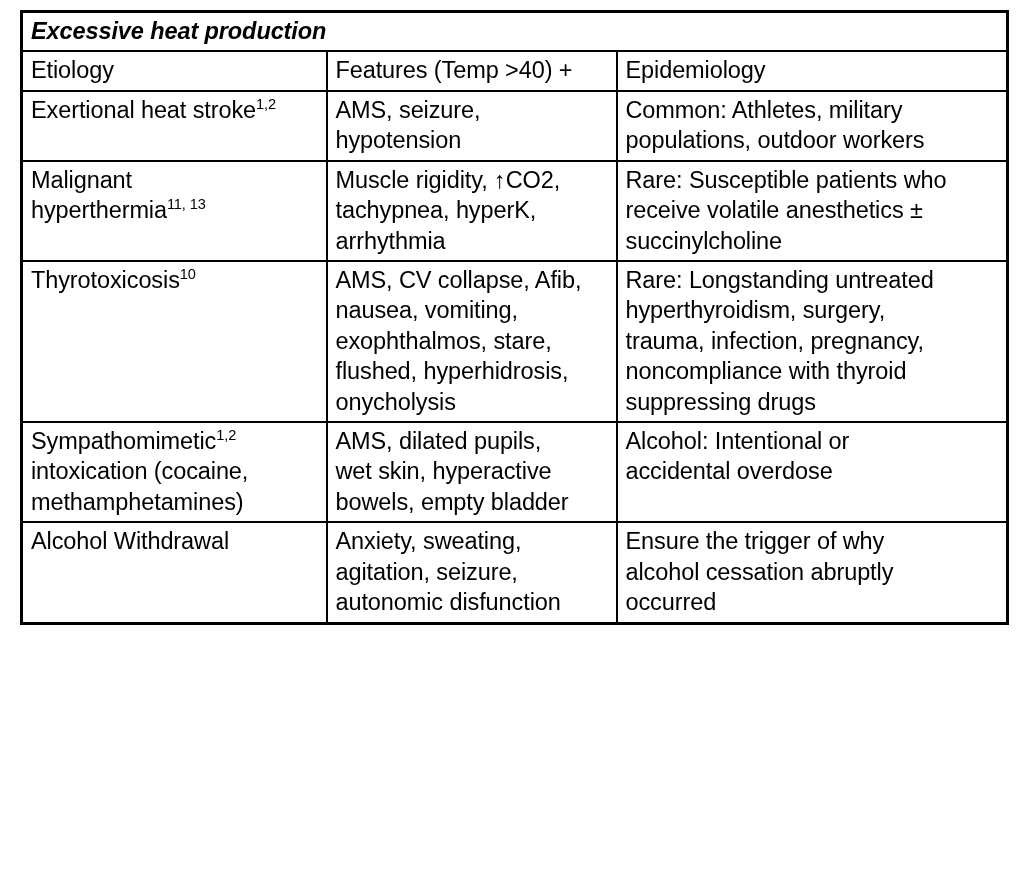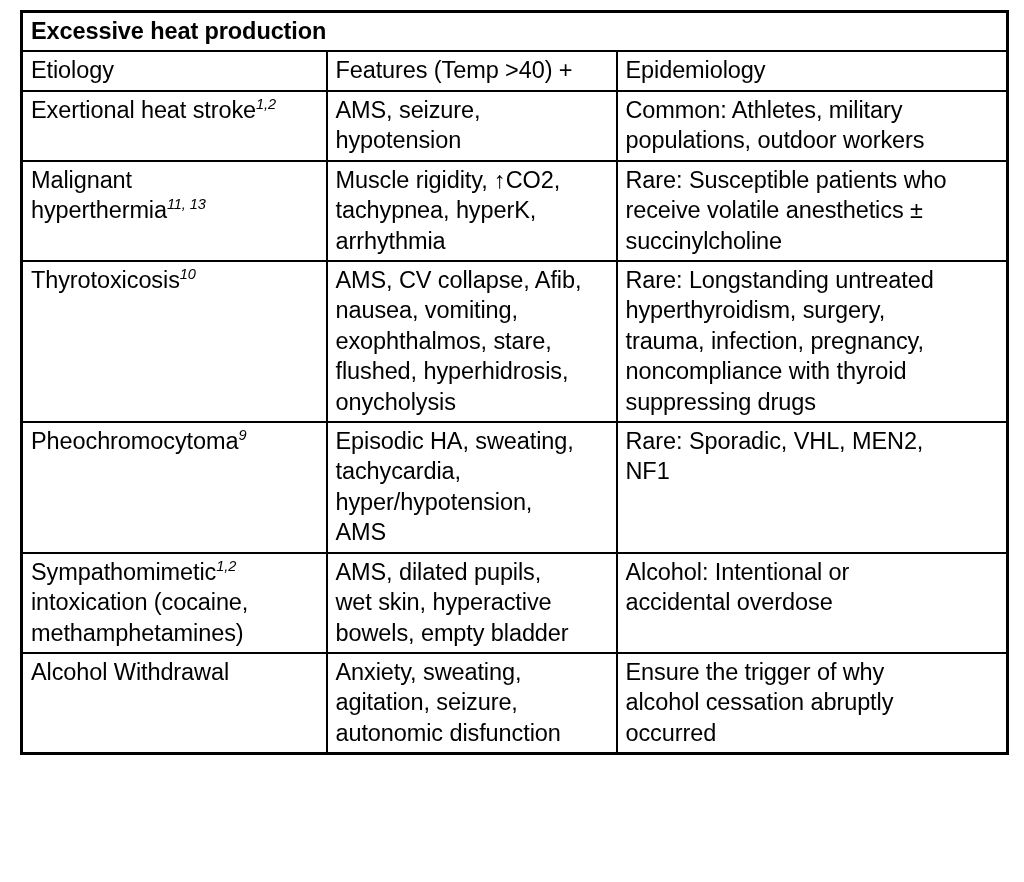--- a/index.html
+++ b/index.html
@@ -38,32 +38,32 @@
   }
   col.c-etiology { width: 305px; }
   col.c-features { width: 290px; }
   col.c-epi      { width: 391px; }
 
   td.title-cell {
     font-weight: bold;
     font-size: 24px;
     padding-top: 2px;
     padding-bottom: 3px;
+    font-style: italic;
   }
   td.header-cell {
     font-weight: normal;
     padding-top: 2px;
     padding-bottom: 3px;
     margin-top: 8px;
   }
   sup {
     font-size: 0.62em;
     vertical-align: super;
     line-height: 0;
-    font-style: italic;
   }
   .cell-text { display: block; white-space: pre-line; }
 </style>
 </head>
 <body>
 
 <div id="sheet">
   <table class="heat-table">
     <colgroup>
       <col class="c-etiology">
@@ -130,35 +130,20 @@
           <td class="">
             <span class="cell-text">Rare: Longstanding untreated
 hyperthyroidism, surgery,
 trauma, infection, pregnancy,
 noncompliance with thyroid
 suppressing drugs</span>
           </td>
         </tr>
         <tr>
           <td class="">
-            <span class="cell-text">Pheochromocytoma<sup>9</sup></span>
-          </td>
-          <td class="">
-            <span class="cell-text">Episodic HA, sweating,
-tachycardia,
-hyper/hypotension,
-AMS</span>
-          </td>
-          <td class="">
-            <span class="cell-text">Rare: Sporadic, VHL, MEN2,
-NF1</span>
-          </td>
-        </tr>
-        <tr>
-          <td class="">
             <span class="cell-text">Sympathomimetic<sup>1,2</sup><span>
 intoxication (cocaine,
 methamphetamines)</span></span>
           </td>
           <td class="">
             <span class="cell-text">AMS, dilated pupils,
 wet skin, hyperactive
 bowels, empty bladder</span>
           </td>
           <td class="">

